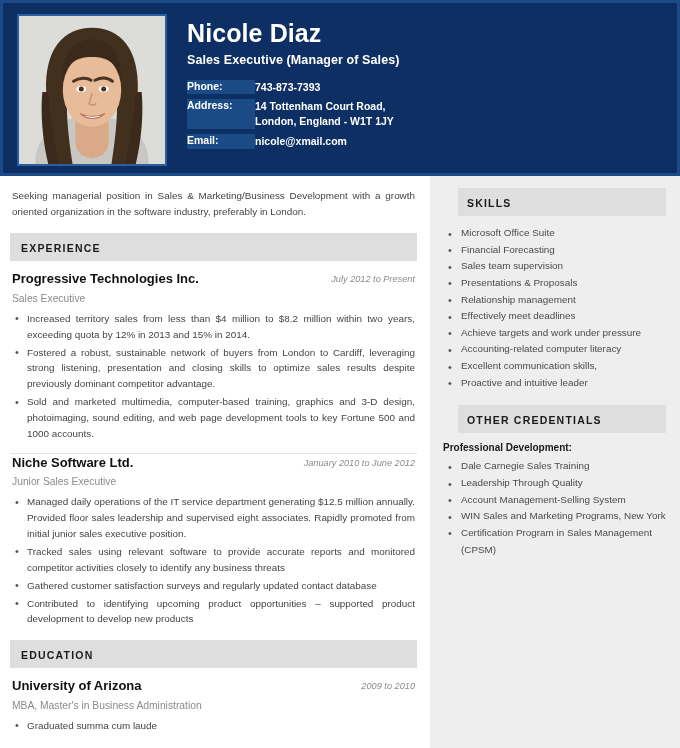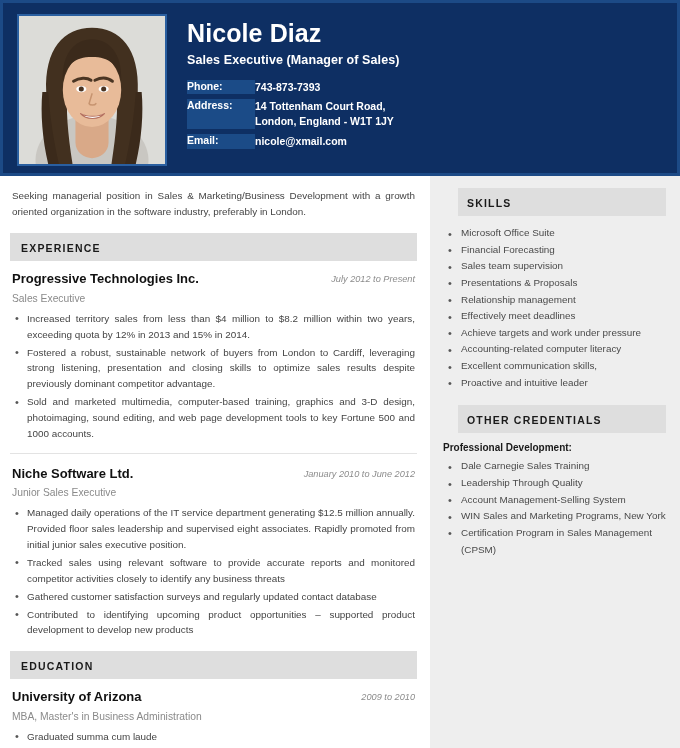--- a/index.html
+++ b/index.html
@@ -148,21 +148,20 @@
     font-size: 10.5px;
     font-weight: bold;
     letter-spacing: 1.2px;
     color: #1a1a1a;
   }
 
   .entry { padding: 0 2px 0 2px; }
   .entry + .entry {
     border-top: 1px solid #e3e3e3;
     margin-top: 11px;
-    padding-top: 11px;
   }
 
   .entry-head {
     display: flex;
     align-items: flex-end;
     justify-content: space-between;
     gap: 10px;
   }
   .org {
     font-size: 13px;

